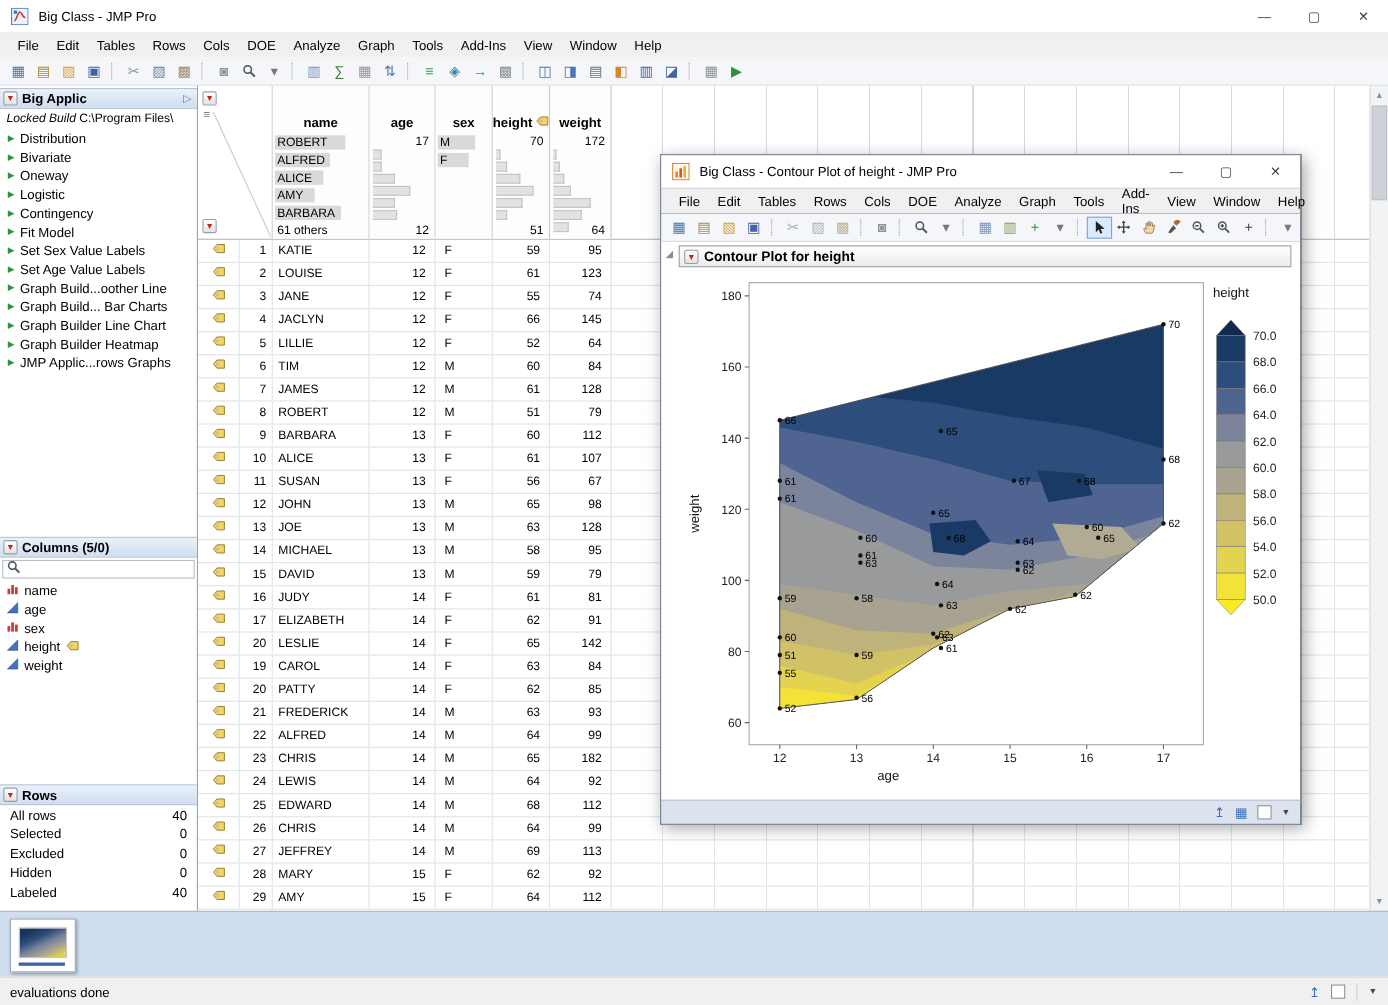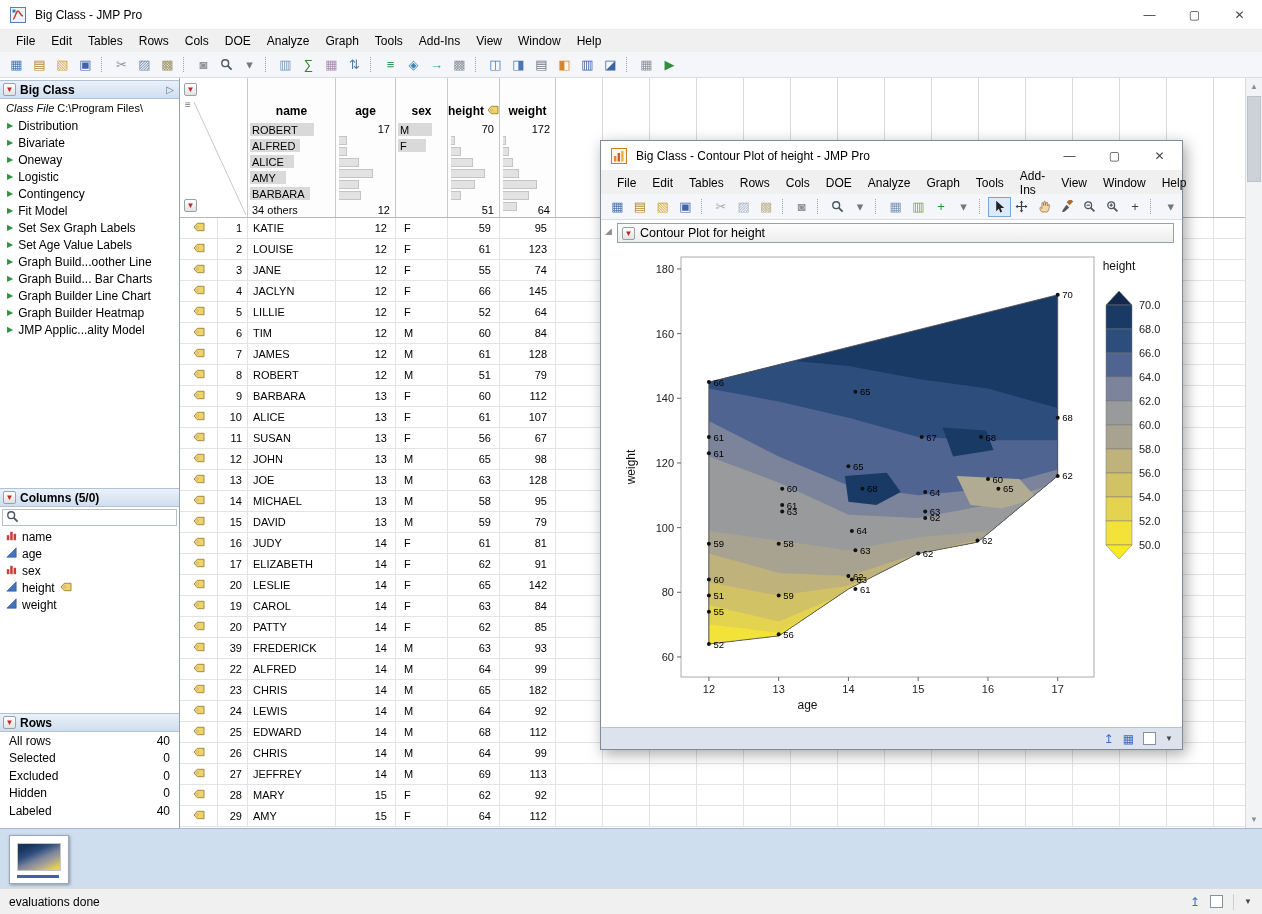--- a/index.html
+++ b/index.html
@@ -83,21 +83,21 @@
   .caret{font-size:8px;color:#444;}
   .homeico,.gridico{color:#3a6ebf;font-size:12px;}
 
   
   .childwin{position:absolute;left:600px;top:140px;width:583px;height:610px;background:#000000;border:1px solid #7f8b99;box-shadow:3px 4px 14px rgba(0,0,0,0.35);z-index:20;box-sizing:border-box;}
   .titlebar2{height:30px;background:#fff;display:flex;align-items:center;border-bottom:1px solid #f0f0f0;box-sizing:border-box;}
   .menubar2{height:23px;background:#f0f0f0;display:flex;align-items:center;padding-left:8px;box-sizing:border-box;}
   .toolbar2{height:26px;background:#f4f6f9;border-bottom:1px solid #d9dde3;display:flex;align-items:center;padding-left:5px;box-sizing:border-box;}
   .report{position:relative;height:509px;background:#fff;}
   .rhead{position:absolute;left:16px;right:8px;top:3px;height:20px;border:1px solid #9aa0a8;background:linear-gradient(#fdfdfd,#ececec);display:flex;align-items:center;gap:5px;padding:0 4px;box-sizing:border-box;}
-  .rtitle{font-weight:normal;font-size:12.5px;}
+  .rtitle{font-weight:bold;font-size:12.5px;}
   .disclosure{position:absolute;left:4px;top:6px;color:#8f8f8f;font-size:9px;}
   #plot-svg{position:absolute;left:0;top:26px;}
   .cbottom{position:absolute;left:0;right:0;bottom:0;height:22px;background:#dce3ed;border-top:1px solid #b9c3d2;display:flex;align-items:center;justify-content:flex-end;gap:9px;padding-right:9px;box-sizing:border-box;font-size:12px;}
 </style>
 </head>
 <body>
 
 <div id="app">
 
   <div class="titlebar">
@@ -166,25 +166,25 @@
       <span class="tb-icon" style="color: rgb(63, 98, 168);">◪</span>
       <span class="tb-sep"></span>
       <span class="tb-icon" style="color: rgb(143, 148, 155);">▦</span>
       <span class="tb-icon" style="color: rgb(47, 143, 63);">▶</span>
     </div>
 
   <div class="sidebar">
     <div class="panel panel-table">
       <div class="phead">
         <span class="rtri">▼</span>
-        <span class="ptitle">Big Class</span>
+        <span class="ptitle">Big Applic</span>
         <span class="collapse">▷</span>
       </div>
       <div class="locked">
-        <i>Class File</i>
+        <i>Locked Build</i>
         <span>C:\Program Files\</span>
       </div>
       <div id="script-list">
           <div class="scriptitem">
             <span class="smark">▶</span>
             <span>Distribution</span>
           </div>
           <div class="scriptitem">
             <span class="smark">▶</span>
             <span>Bivariate</span>
@@ -200,21 +200,21 @@
           <div class="scriptitem">
             <span class="smark">▶</span>
             <span>Contingency</span>
           </div>
           <div class="scriptitem">
             <span class="smark">▶</span>
             <span>Fit Model</span>
           </div>
           <div class="scriptitem">
             <span class="smark">▶</span>
-            <span>Set Sex Graph Labels</span>
+            <span>Set Sex Value Labels</span>
           </div>
           <div class="scriptitem">
             <span class="smark">▶</span>
             <span>Set Age Value Labels</span>
           </div>
           <div class="scriptitem">
             <span class="smark">▶</span>
             <span>Graph Build...oother Line</span>
           </div>
           <div class="scriptitem">
@@ -224,21 +224,21 @@
           <div class="scriptitem">
             <span class="smark">▶</span>
             <span>Graph Builder Line Chart</span>
           </div>
           <div class="scriptitem">
             <span class="smark">▶</span>
             <span>Graph Builder Heatmap</span>
           </div>
           <div class="scriptitem">
             <span class="smark">▶</span>
-            <span>JMP Applic...ality Model</span>
+            <span>JMP Applic...rows Graphs</span>
           </div>
         </div>
     </div>
     <div class="panel panel-cols">
       <div class="phead">
         <span class="rtri">▼</span>
         <span class="ptitle">Columns (5/0)</span>
       </div>
       <div class="searchbox">
           <span id="sb-mag"><svg width="13" height="13" viewBox="0 0 13 13">
@@ -330,21 +330,21 @@
         <div class="hcell hw-name">
           <div class="hlabel">
             <span>name</span>
           </div>
           <div class="hsummary">
             <div class="nsrow"><span class="nsbar" style="width: 64px;"></span><span class="nslab">ROBERT</span></div>
             <div class="nsrow"><span class="nsbar" style="width: 50px;"></span><span class="nslab">ALFRED</span></div>
             <div class="nsrow"><span class="nsbar" style="width: 44px;"></span><span class="nslab">ALICE</span></div>
             <div class="nsrow"><span class="nsbar" style="width: 36px;"></span><span class="nslab">AMY</span></div>
             <div class="nsrow"><span class="nsbar" style="width: 60px;"></span><span class="nslab">BARBARA</span></div>
-            <div class="nsrow"><span class="nslab">34 others</span></div>
+            <div class="nsrow"><span class="nslab">61 others</span></div>
           </div>
         </div>
         <div class="hcell hw-age">
           <div class="hlabel">
             <span>age</span>
           </div>
           <div class="hsummary">
             <span class="hsmax">17</span>
             <span class="hsmin">12</span>
             <div class="hbars">
@@ -708,21 +708,21 @@
           <div class="gcell c-w">85</div>
           <div class="gfill"></div>
         </div>
         <div class="grow">
           <div class="gcell c-mark">
             <span><svg width="12" height="10" viewBox="0 0 12 10">
                 <path d="M1,5 L4.3,1.3 H11 V8.7 H4.3 Z" fill="#f0d468" stroke="#97803a" stroke-width="0.9"></path>
                 <circle cx="4.6" cy="5" r="0.9" fill="#fff" stroke="#97803a" stroke-width="0.5"></circle>
               </svg></span>
           </div>
-          <div class="gcell c-num">39</div>
+          <div class="gcell c-num">21</div>
           <div class="gcell c-name">FREDERICK</div>
           <div class="gcell c-age">14</div>
           <div class="gcell c-sex">M</div>
           <div class="gcell c-h">63</div>
           <div class="gcell c-w">93</div>
           <div class="gfill"></div>
         </div>
         <div class="grow">
           <div class="gcell c-mark">
             <span><svg width="12" height="10" viewBox="0 0 12 10">

